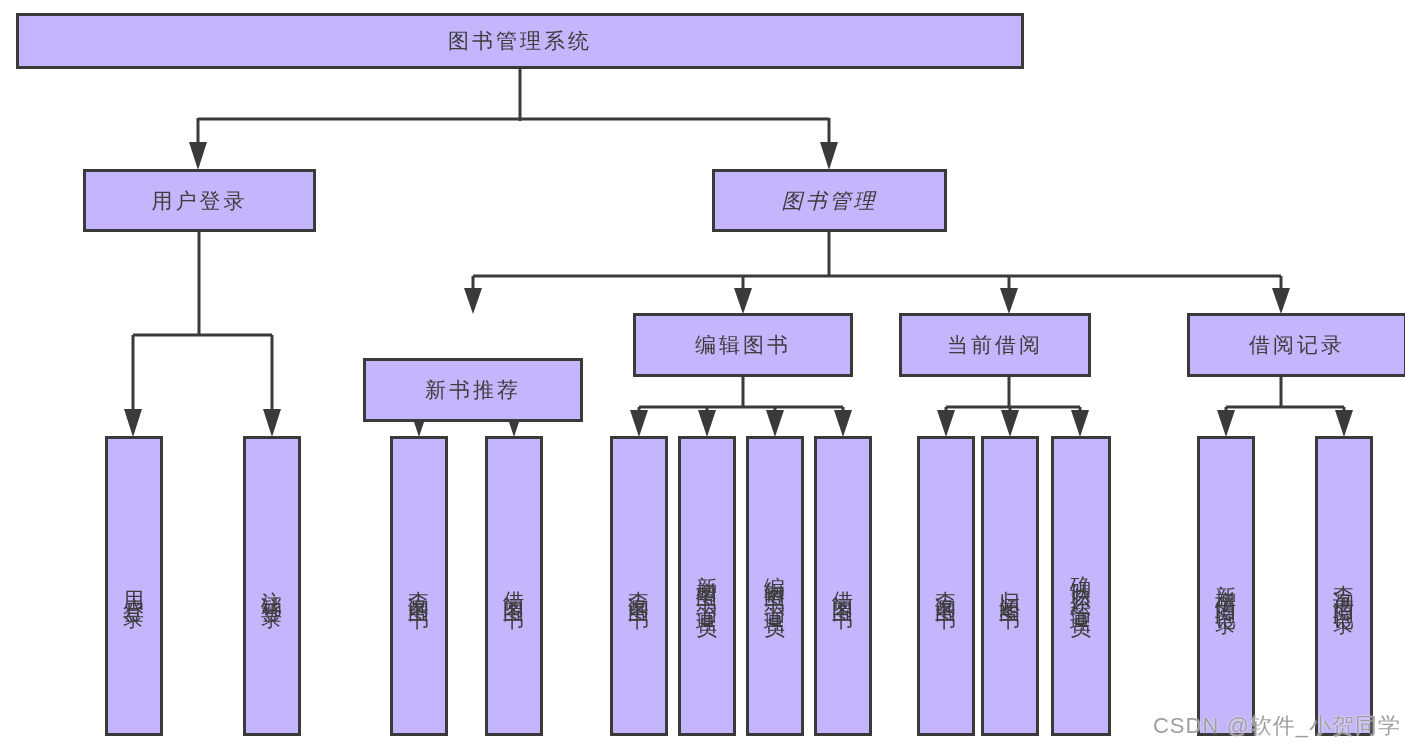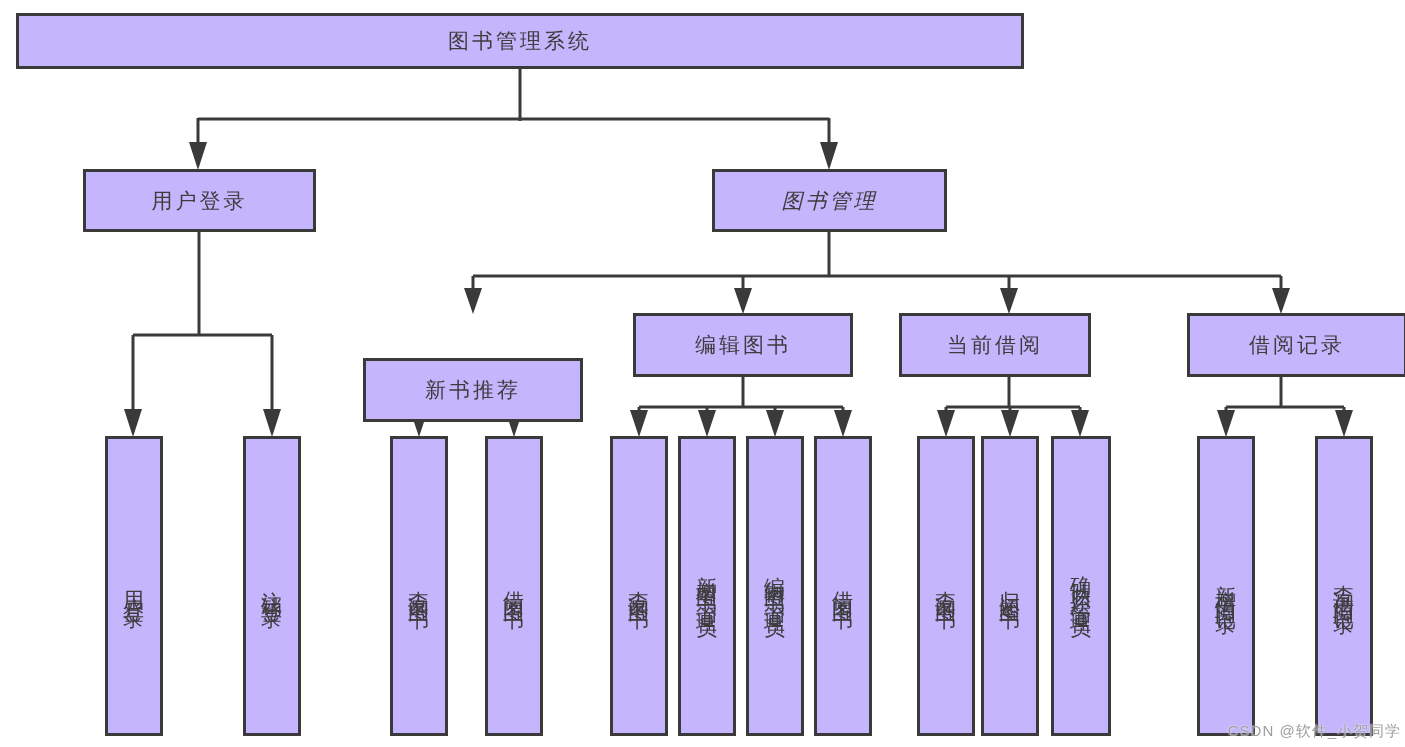--- a/index.html
+++ b/index.html
@@ -27,21 +27,21 @@
     writing-mode:vertical-rl;text-orientation:mixed;
     font-size:21px;letter-spacing:6px;line-height:1;white-space:nowrap;
   }
   #l-login{left:105px;}  #l-logout{left:243px;}
   #l-nb-query{left:390px;} #l-nb-borrow{left:485px;}
   #l-bb-query{left:610px;} #l-bb-add{left:678px;} #l-bb-edit{left:746px;} #l-bb-borrow{left:814px;}
   #l-cb-query{left:917px;} #l-cb-return{left:981px;} #l-cb-confirm{left:1051px;width:60px;}
   #l-br-add{left:1197px;} #l-br-query{left:1315px;}
   .watermark{
     position:absolute;right:4px;bottom:6px;z-index:5;
-    font-size:15px;letter-spacing:1px;color:var(--wm-color,#9e9e9e);
+    font-size:22px;letter-spacing:1px;color:var(--wm-color,#9e9e9e);
     text-shadow:0 0 2px #ffffff;
   }
 </style>
 </head>
 <body>
 
 <div class="stage">
 
   <svg class="connectors" width="1405" height="747" viewBox="0 0 1405 747">
     <g stroke="currentColor" stroke-width="3" fill="none">

